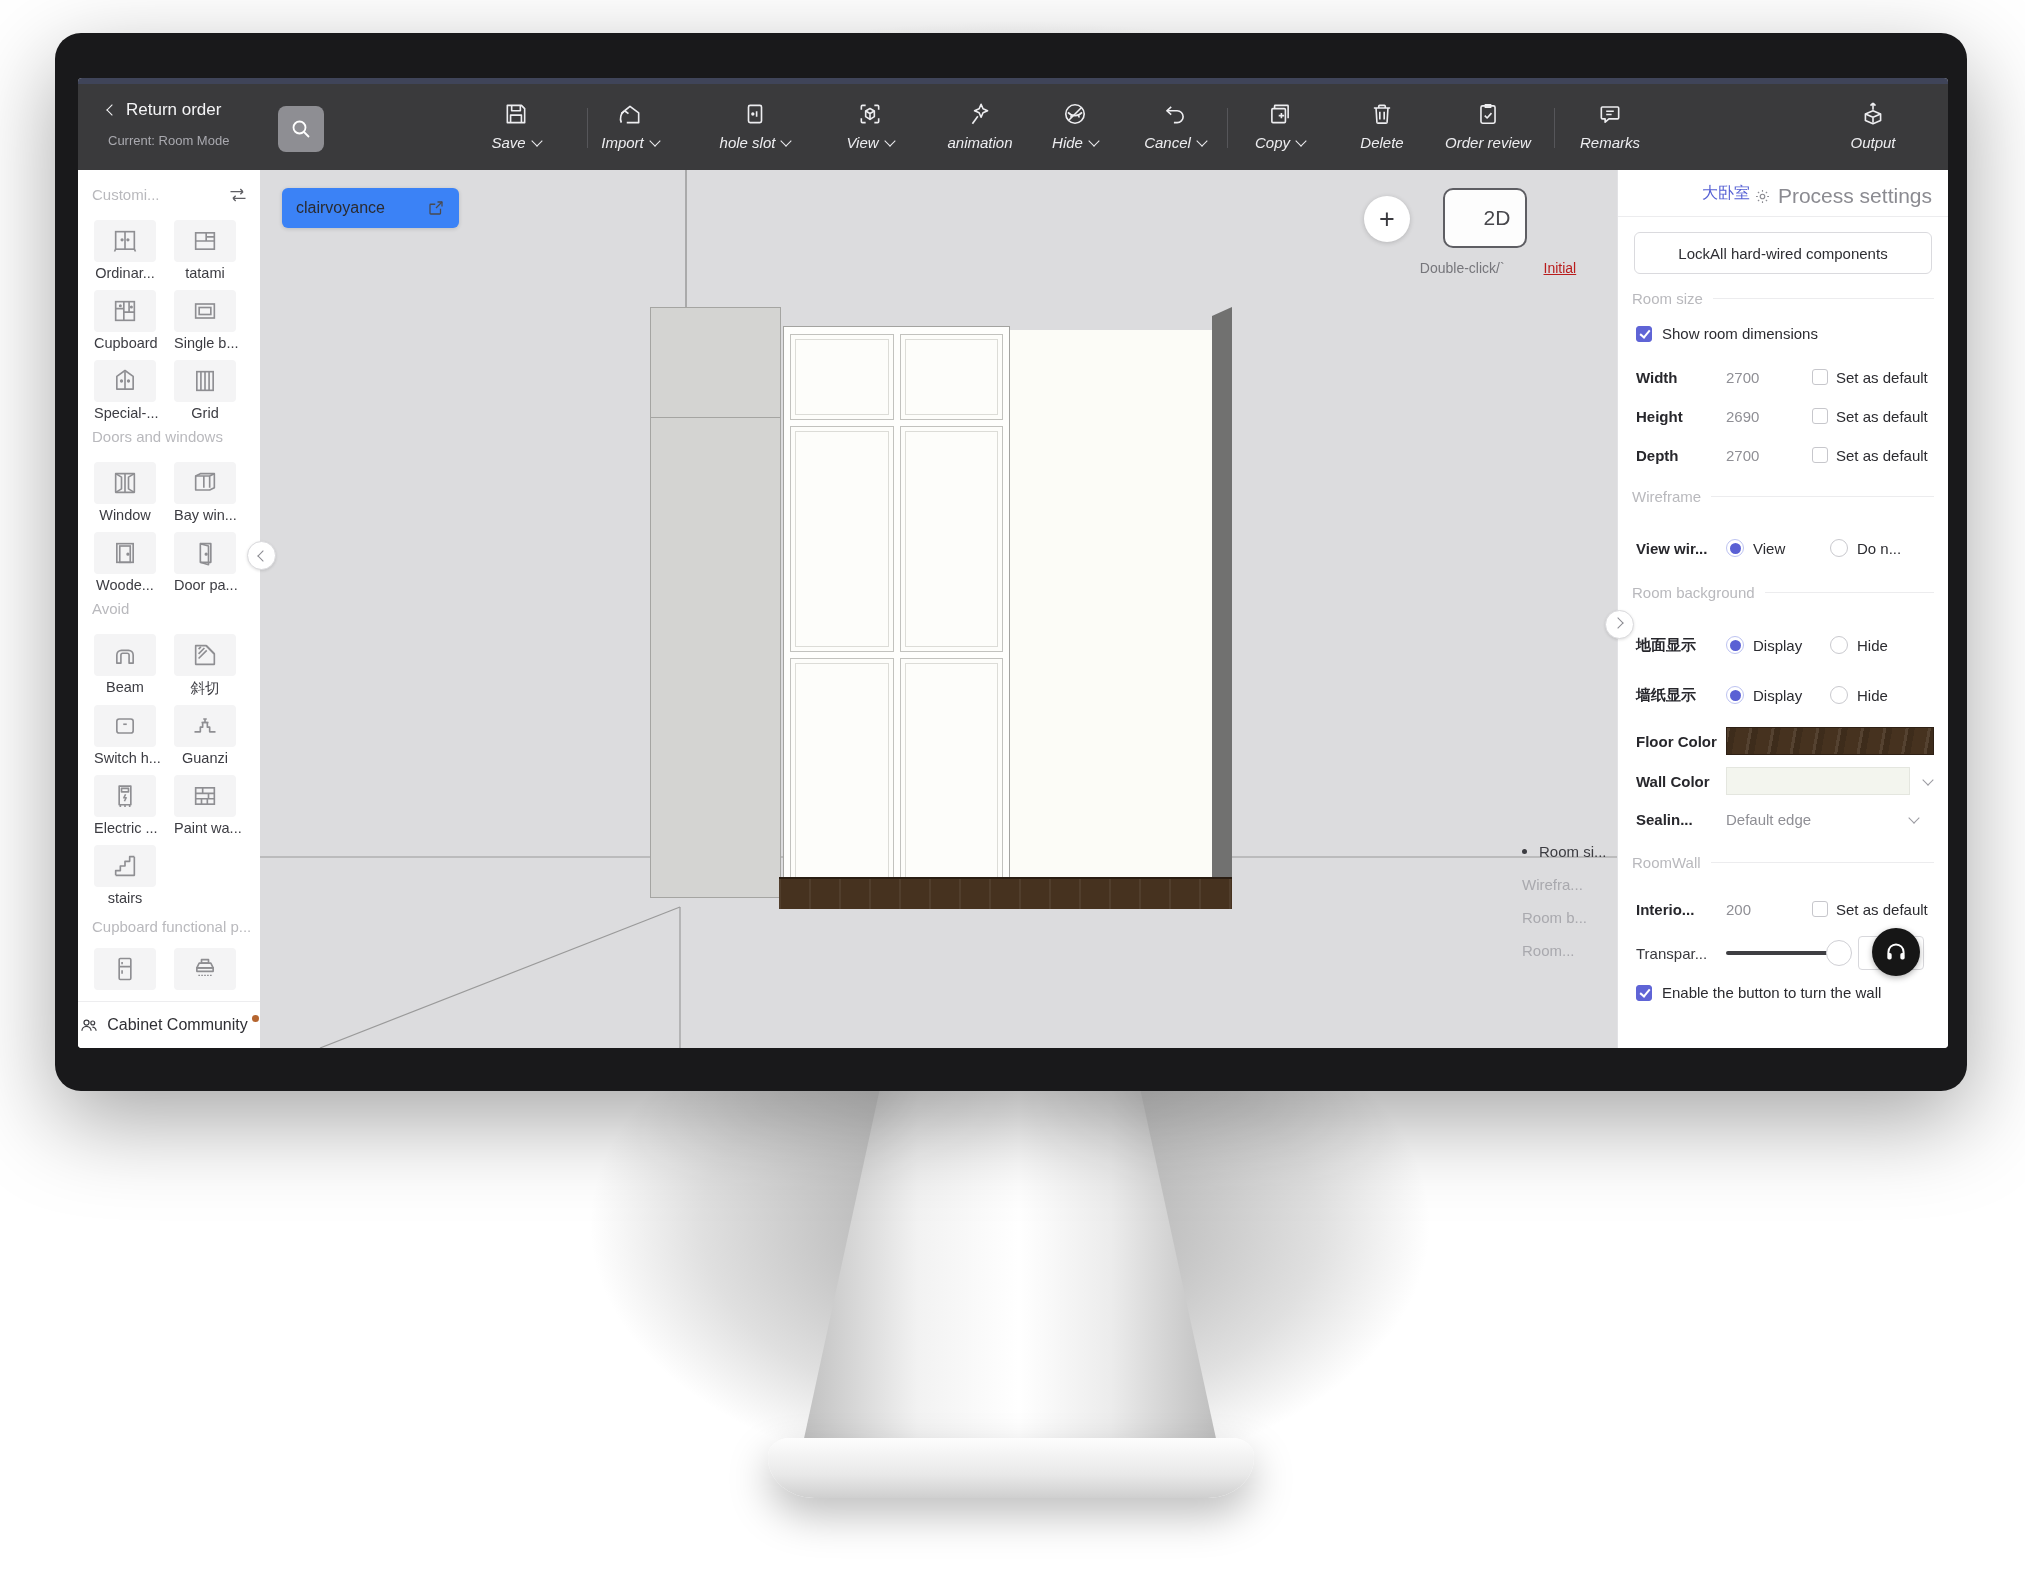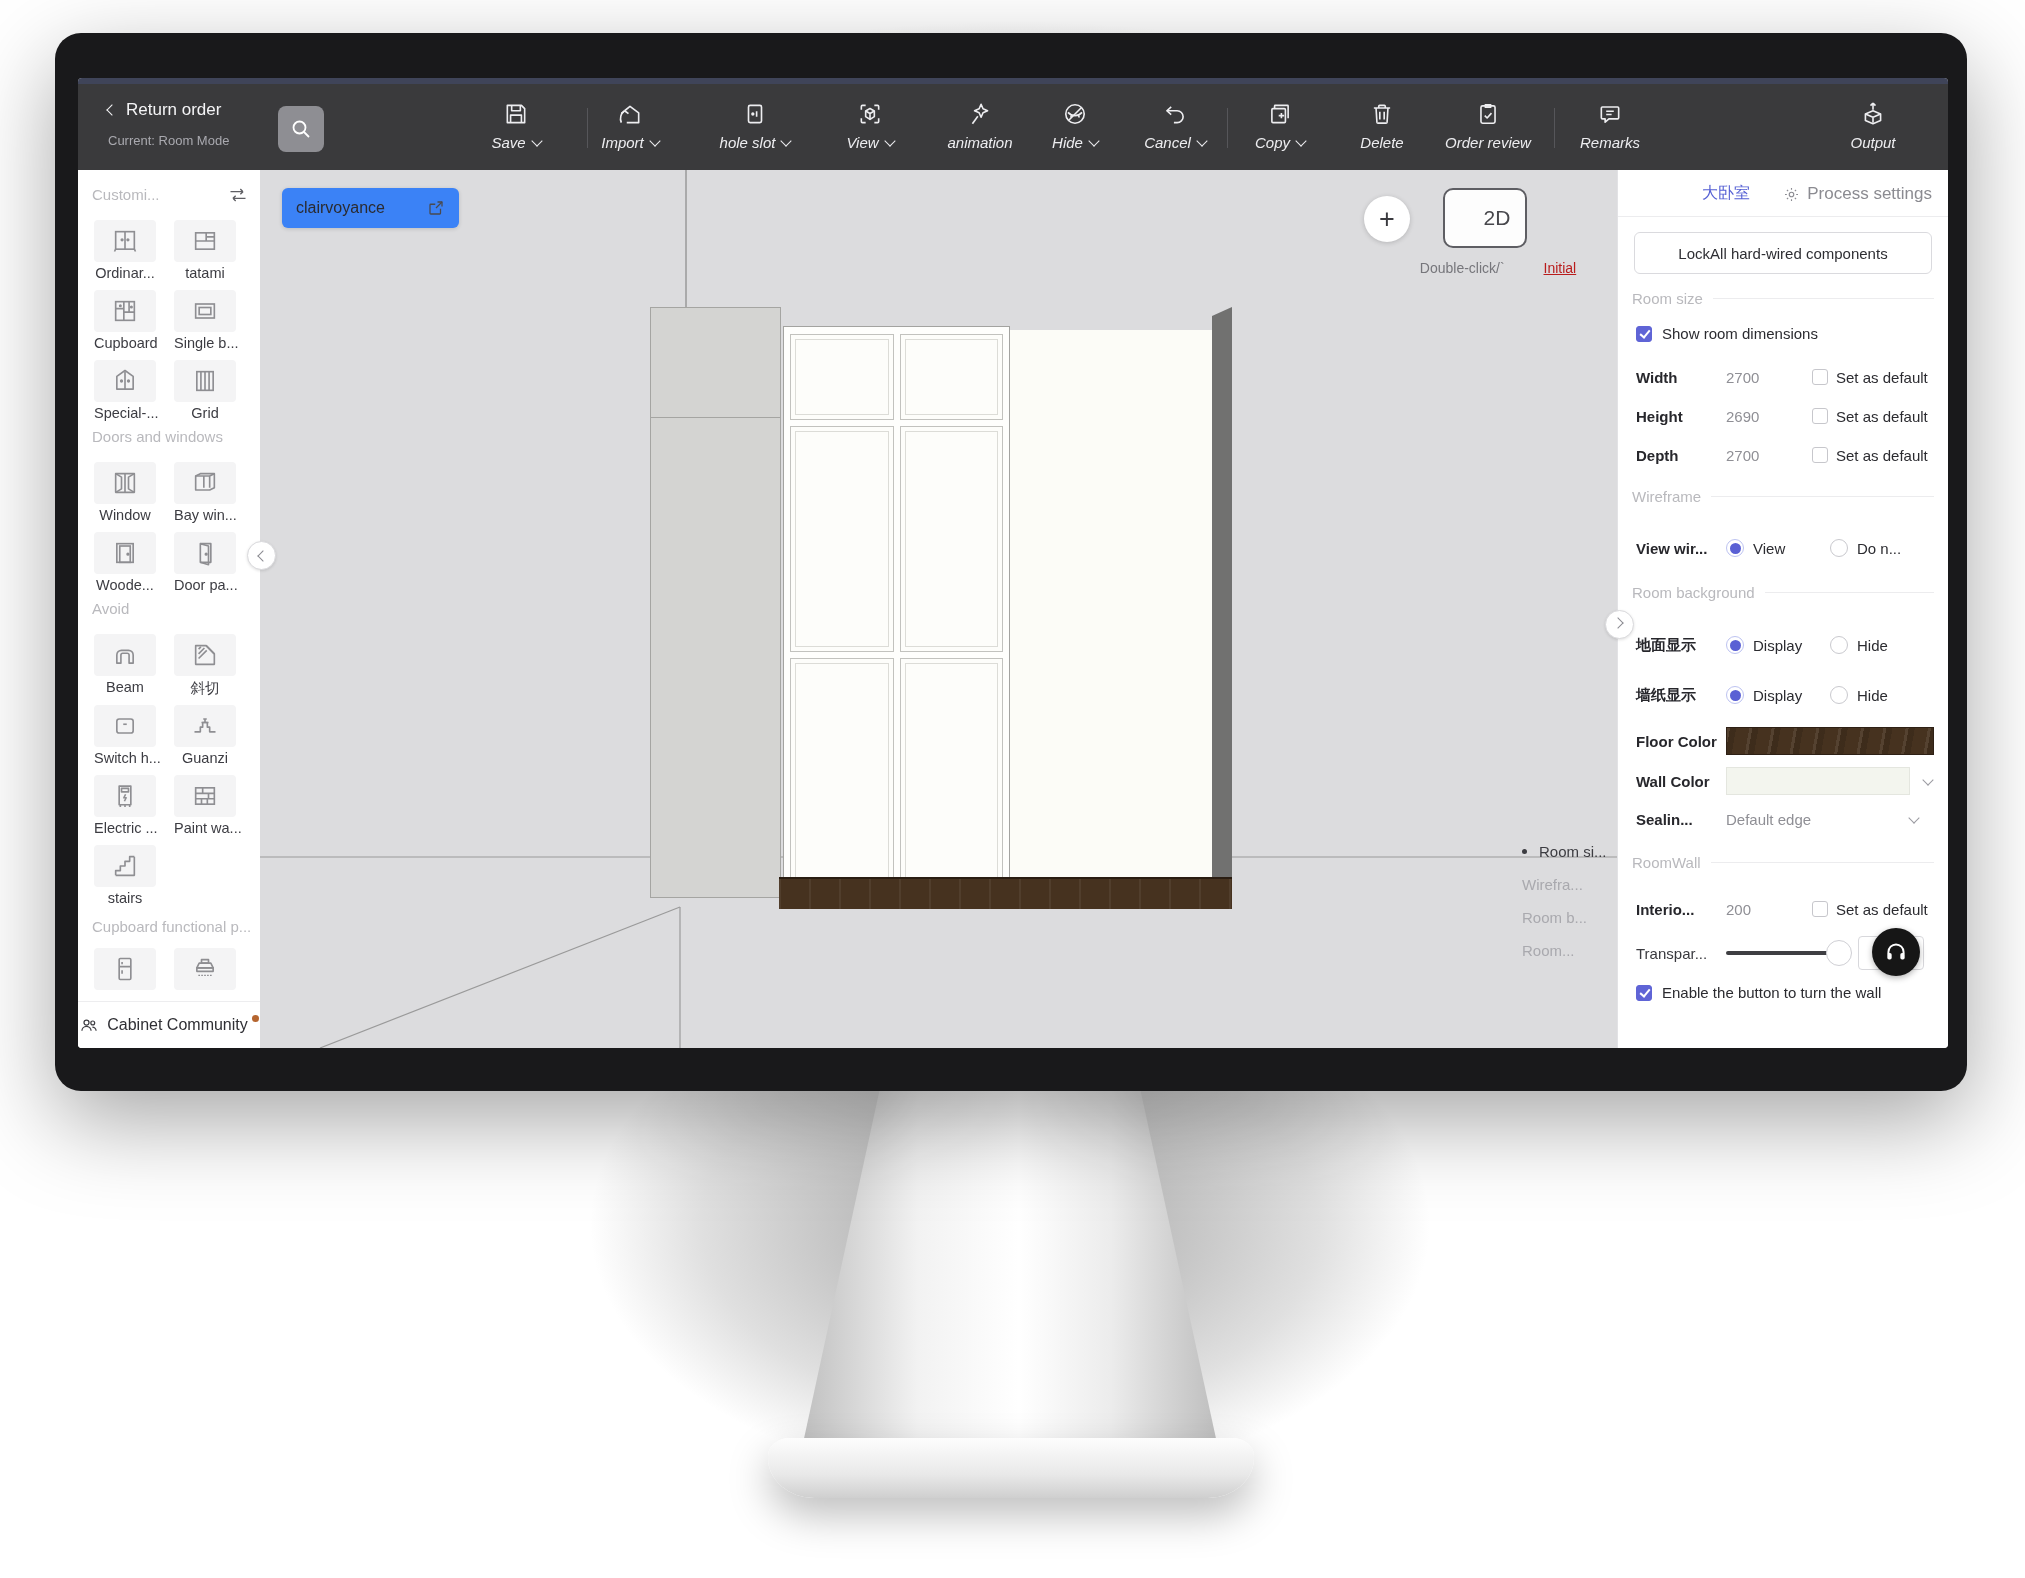--- a/index.html
+++ b/index.html
@@ -75,21 +75,21 @@
     clip-path:polygon(0 1.5%,100% 0,100% 100%,0 98.5%);}
   .r-floor{position:absolute;left:129px;top:570px;width:453px;height:30px;background:#46321f;border-top:2px solid #2a1d12;
     background-image:repeating-linear-gradient(90deg, rgba(255,255,255,.06) 0 2px, rgba(0,0,0,0) 2px 30px);}
   .navlbl{position:absolute;left:1262px;font-size:15px;color:#a9a9ae;white-space:nowrap;}
   .navlbl.active{color:#3c3c41;display:flex;align-items:center;gap:12px;}
   .navdot{width:5px;height:5px;border-radius:50%;background:#3c3c41;}
   
   .rpanel{width:330px;background:#fff;border-left:1px solid #e2e2e5;position:relative;flex:0 0 auto;}
   .ptabs{position:absolute;left:0;right:0;top:0;height:46px;border-bottom:1px solid #ececee;}
   .ptab{position:absolute;left:84px;top:13px;font-size:16px;color:#5560d4;}
-  .psettings{position:absolute;right:16px;top:14px;display:flex;align-items:center;gap:7px;font-size:17px;color:#8b8b91;}
+  .psettings{position:absolute;right:16px;top:14px;display:flex;align-items:center;gap:7px;font-size:21px;color:#8b8b91;}
   .lockbtn{position:absolute;left:16px;right:16px;top:62px;height:40px;border:1px solid #dadade;border-radius:6px;
     display:flex;align-items:center;justify-content:center;font-size:15px;color:#2e2e33;background:#fff;}
   .psect{position:absolute;left:14px;right:14px;display:flex;align-items:center;gap:10px;color:#b9b9bd;font-size:15px;}
   .psect::after{content:"";flex:1;height:1px;background:#ececee;}
   .prow{position:absolute;left:18px;right:14px;height:26px;display:flex;align-items:center;}
   .plabel{width:90px;font-weight:700;color:#27272c;font-size:15px;flex:0 0 auto;}
   .pvalue{width:86px;color:#8f8f95;font-size:15px;flex:0 0 auto;}
   .pdefault{display:flex;align-items:center;gap:8px;color:#2b2b30;font-size:15px;}
   .opt{display:flex;align-items:center;gap:9px;color:#2b2b30;font-size:15px;}
   .radio{width:16px;height:16px;border-radius:50%;border:1.5px solid #c9c9ce;background:#fff;flex:0 0 auto;}

